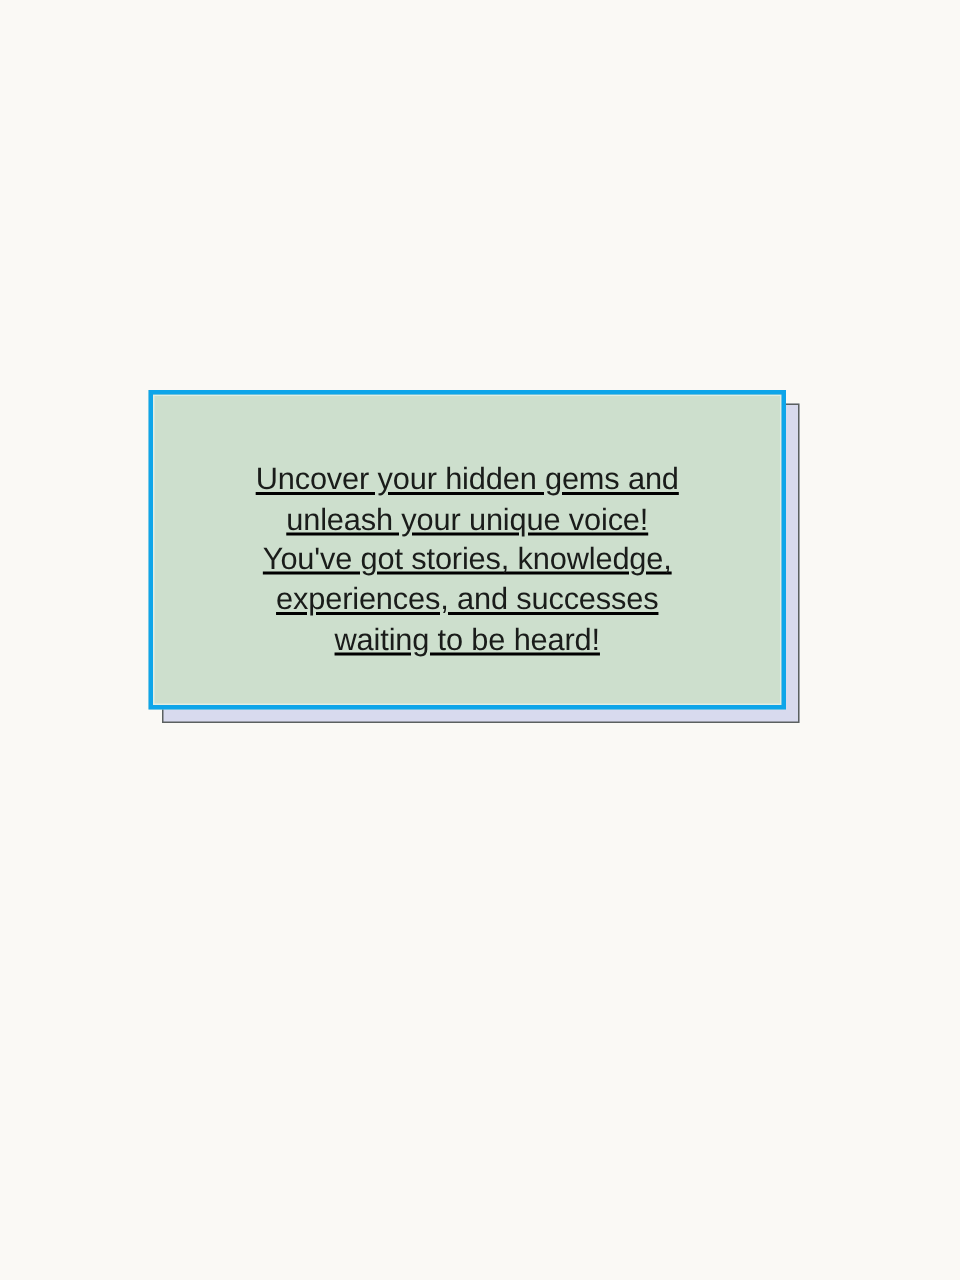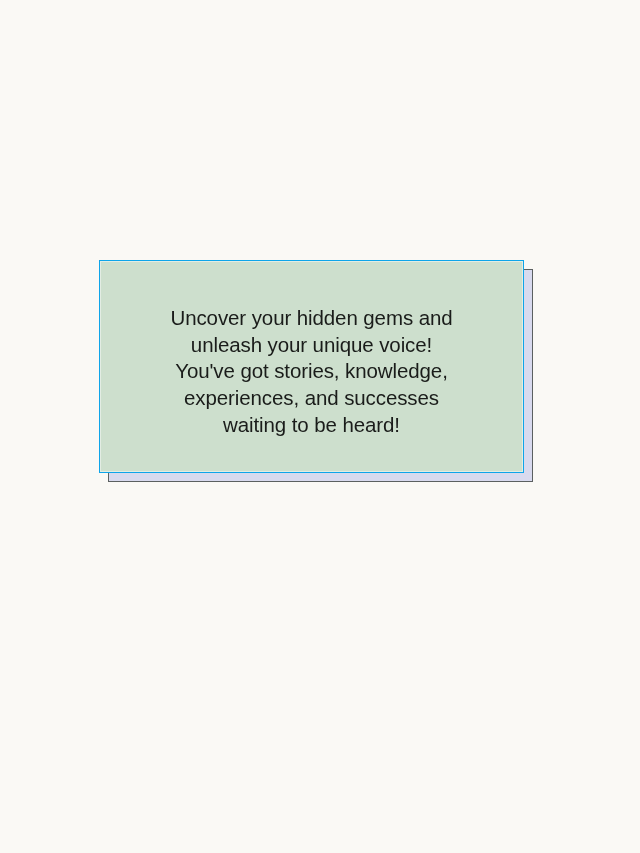--- a/index.html
+++ b/index.html
@@ -47,26 +47,27 @@
   }
 
   
   .card-front {
     position: absolute;
     left: 0;
     top: 0;
     width: 425px;
     height: 213px;
     background: #cddfcd;
-    border: 1px solid #0ea5e9;
+    border: 3px solid #0ea5e9;
     box-sizing: border-box;
     box-shadow: inset 0 0 0 1px rgba(255,255,255,0.45);
     display: flex;
     align-items: flex-start;
     justify-content: center;
+    text-decoration: underline;
   }
 
   .quote-text {
     margin: 0;
     padding: 44px 14px 0 14px;
     width: 100%;
     box-sizing: border-box;
     text-align: center;
     color: #1a1c1a;
     font-family: "Liberation Sans", sans-serif;

